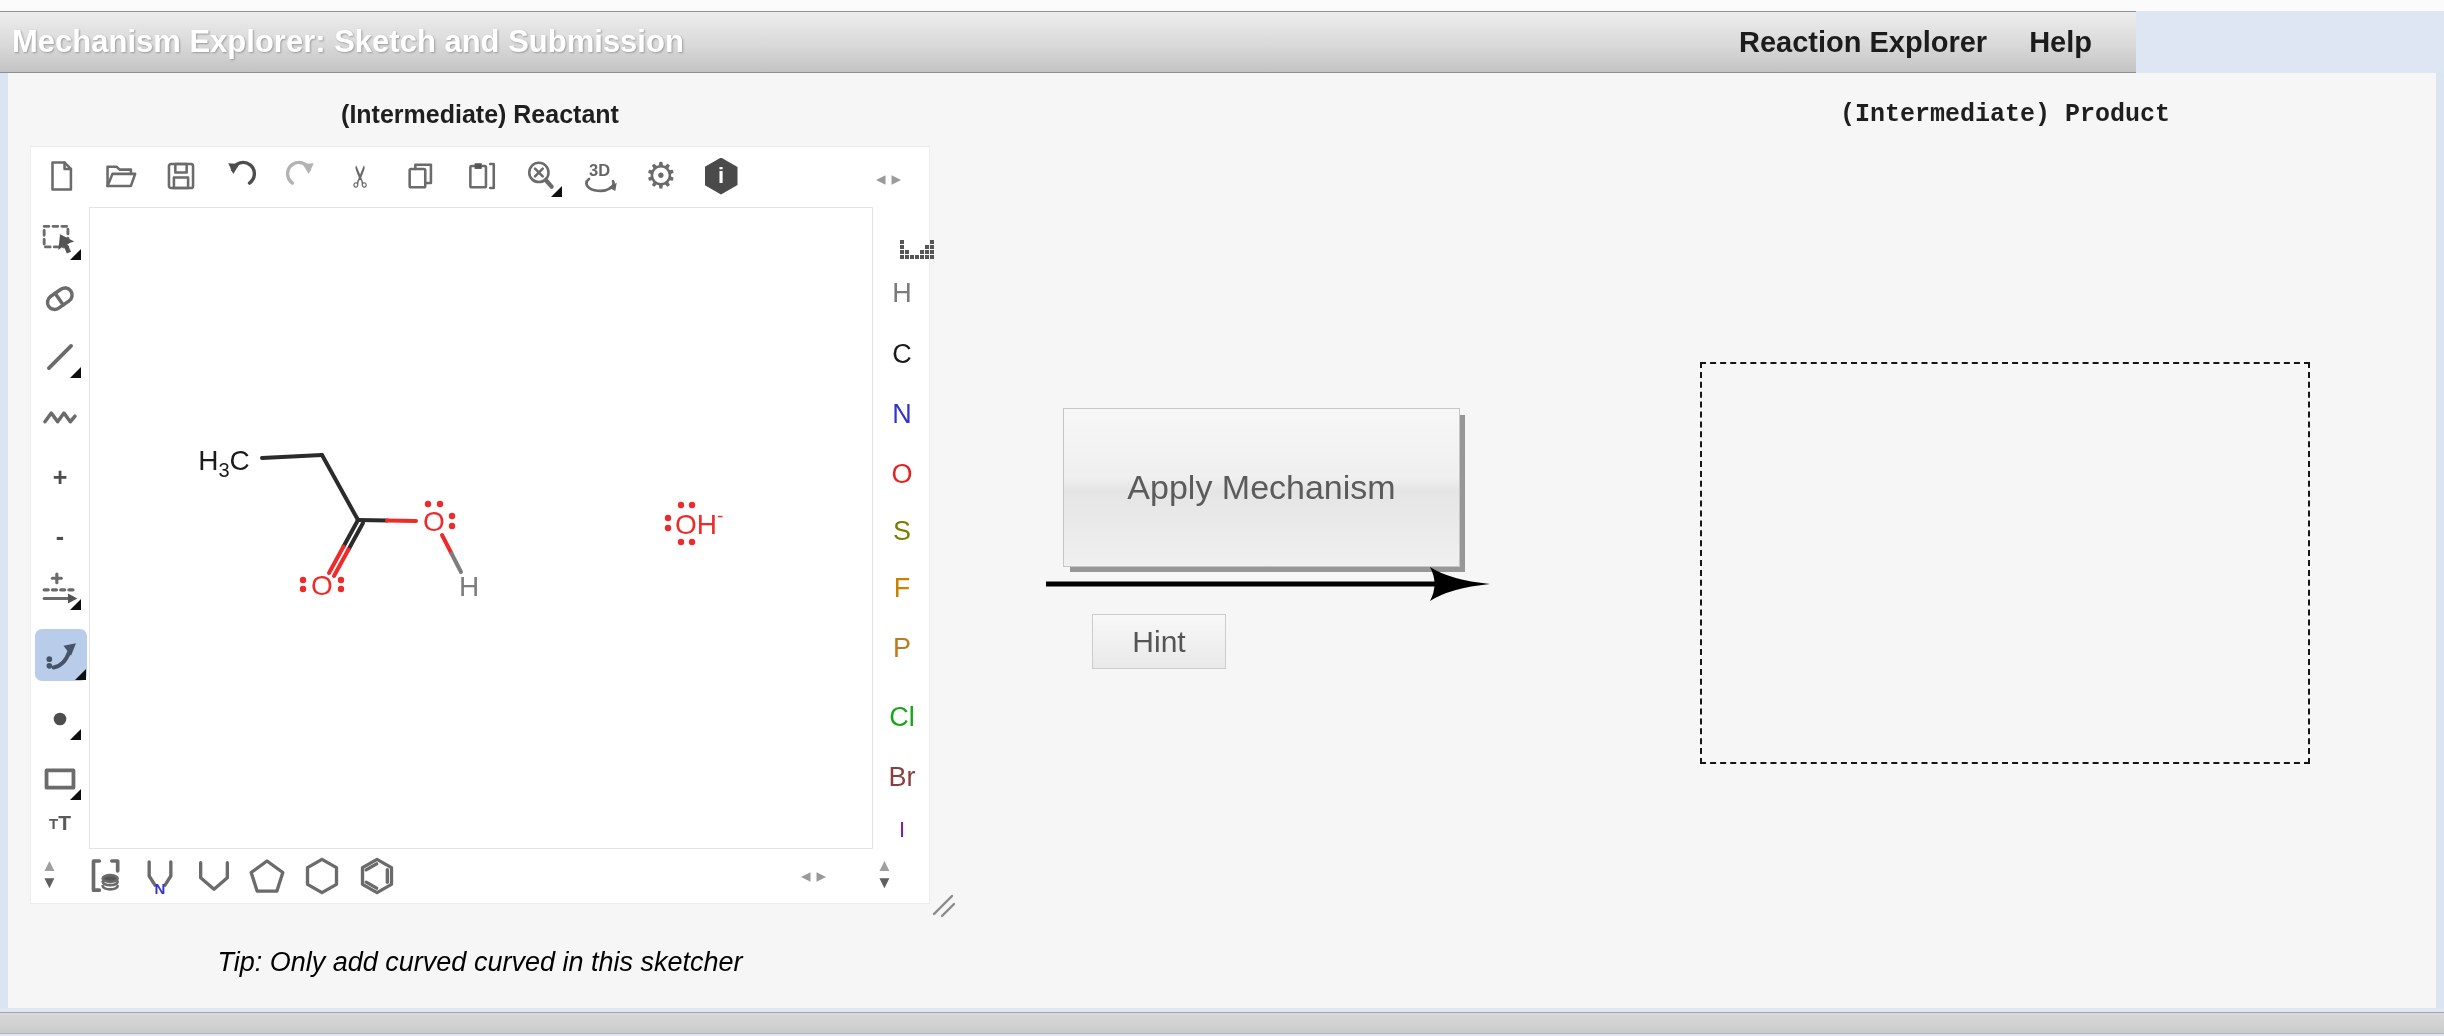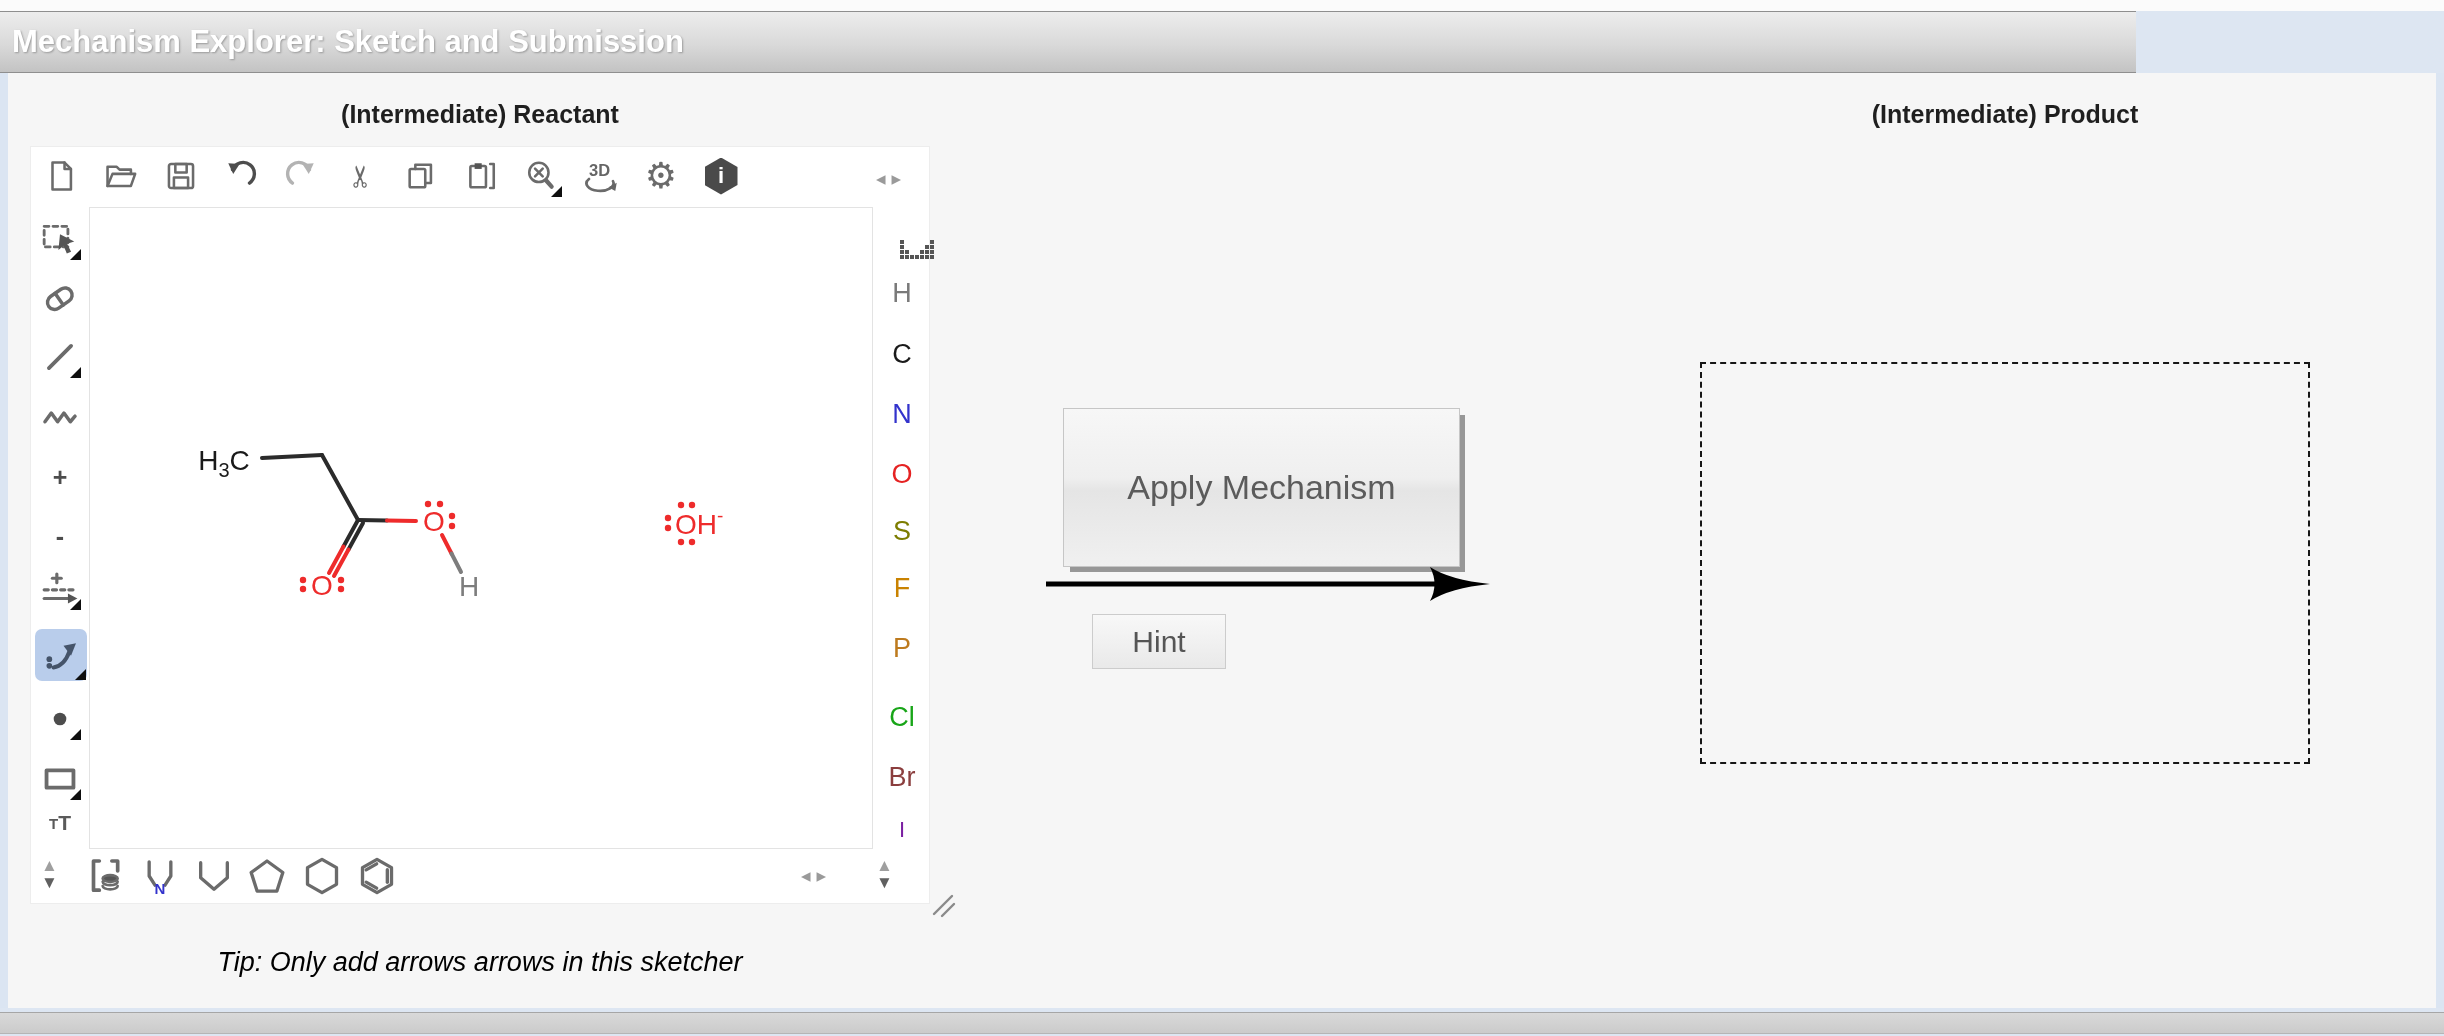--- a/index.html
+++ b/index.html
@@ -55,28 +55,32 @@
 </style>
 </head>
 <body>
 
 <div id="page">
 
   <div class="abs" id="top-strip"></div>
 
   <div class="abs" id="title-bar">
     <span class="ttl">Mechanism Explorer: Sketch and Submission</span>
+    <div id="title-nav">
+      <a>Reaction Explorer</a>
+      <a>Help</a>
+    </div>
   </div>
 
   <div class="abs" id="content"></div>
   <div class="abs blue-strip" style="left:0;"></div>
   <div class="abs blue-strip" style="left:2436px;"></div>
 
   <div class="abs heading" style="left:30px;top:100px;width:900px;">(Intermediate) Reactant</div>
-  <div class="abs heading" style="left:1700px;top:100px;width:610px;">(Intermediate) Product</div>
+  <div class="abs heading" style="left:1700px;top:100px;width:610px;font-family:Liberation Mono, monospace;">(Intermediate) Product</div>
 
   <div class="abs" id="sketcher">
 
     <div id="top-toolbar">
       <button class="tool">
           <svg class="ic" width="34" height="34" viewBox="0 0 24 24">
             <path d="M6 2.5 h8.5 L19 7 v14.5 H6 z"></path>
             <path d="M14.5 2.5 V7 H19"></path>
           </svg>
         </button>
@@ -335,16 +339,16 @@
 
   <svg class="abs" style="left:1040px;top:560px;" width="460" height="50" viewBox="0 0 460 50">
     <line x1="6" y1="24" x2="398" y2="24" stroke="#000" stroke-width="5"></line>
     <path d="M390 7 Q410 20 450 24 Q410 28 390 41 Q399 24 390 7 Z" fill="#000"></path>
   </svg>
 
   <button class="abs flat-btn" id="hint-btn">Hint</button>
 
   <div class="abs" id="product-box"></div>
 
-  <div class="abs" id="tip-text">Tip: Only add arrows arrows in this sketcher</div>
+  <div class="abs" id="tip-text">Tip: Only add curved curved in this sketcher</div>
 
   <div class="abs" id="bottom-bar"></div>
 </div>
 
 </body></html>

